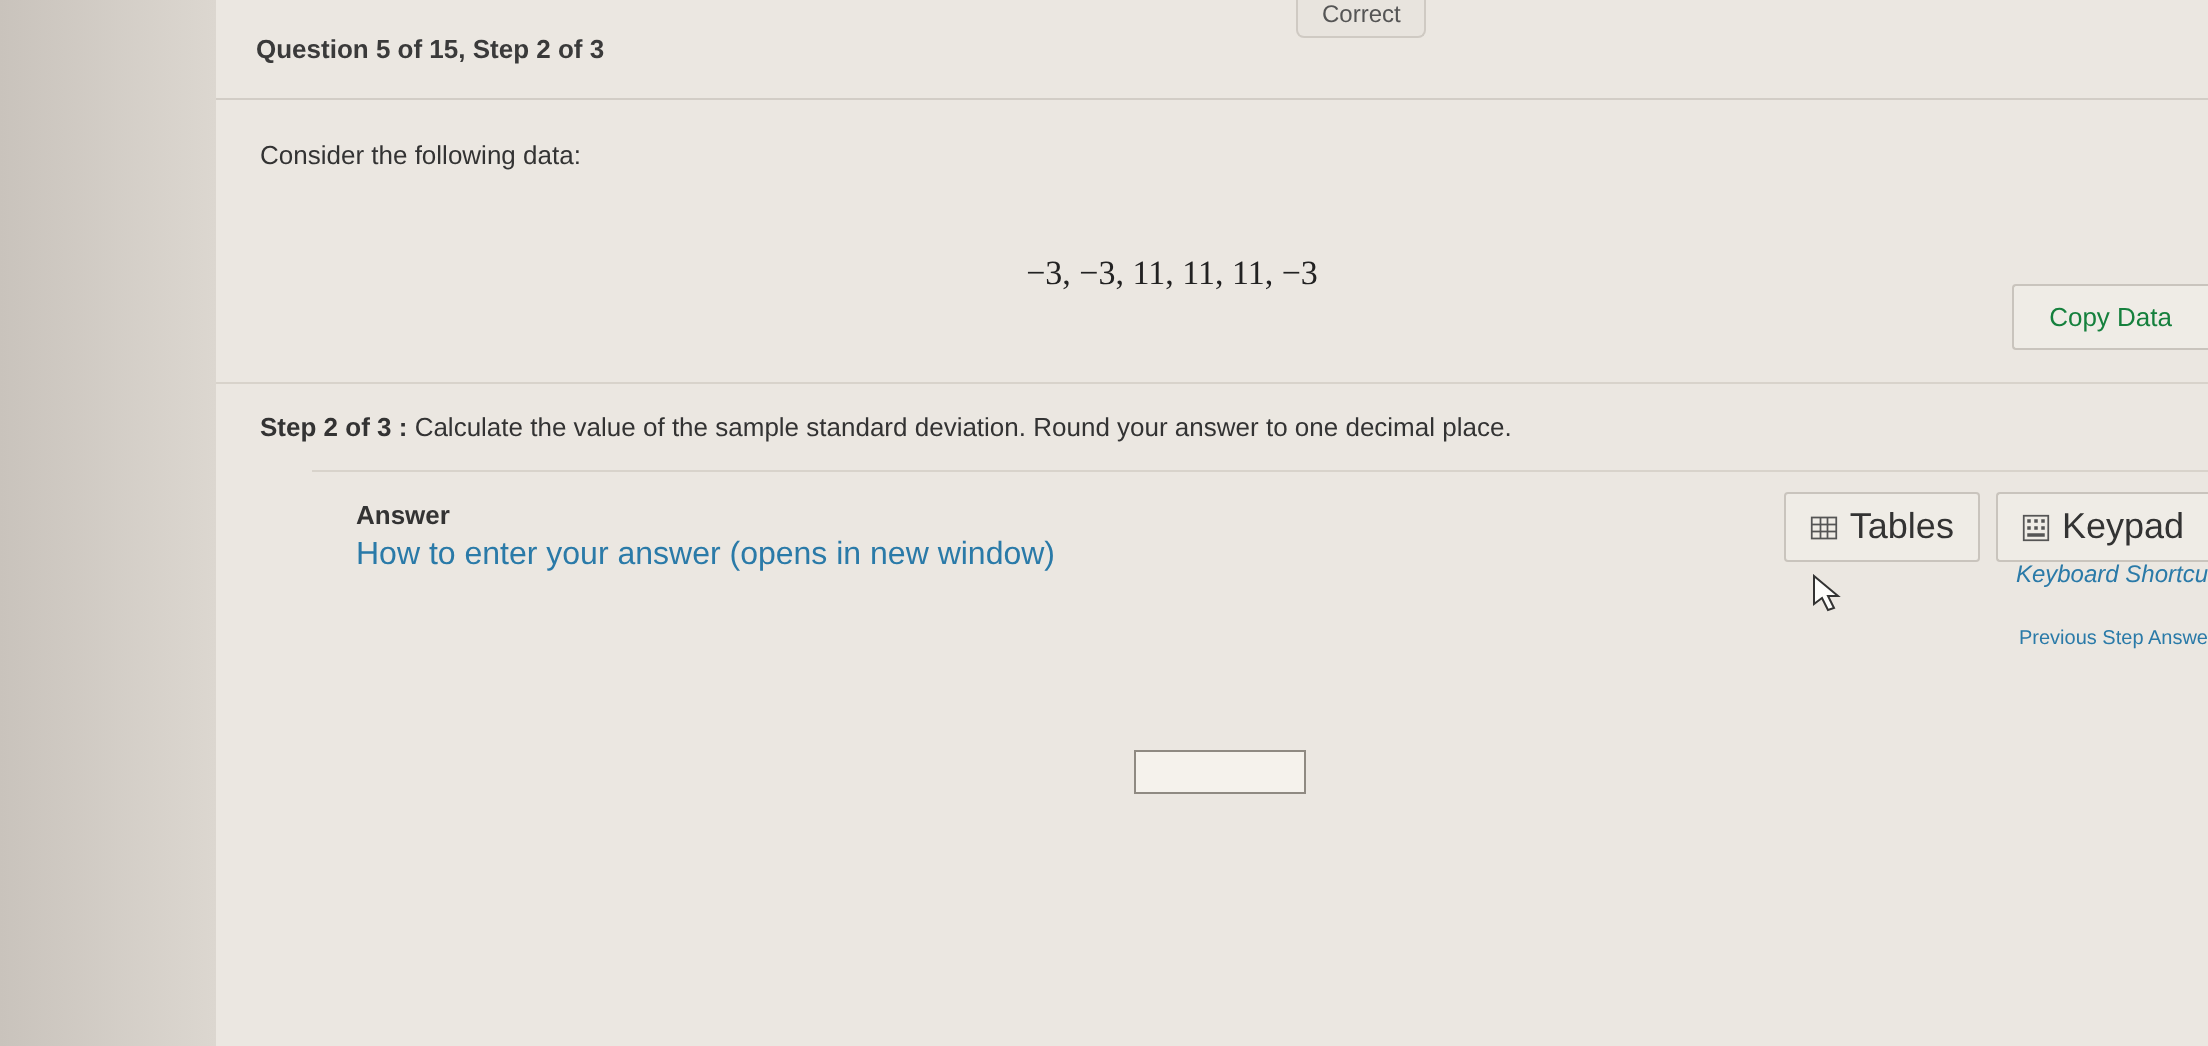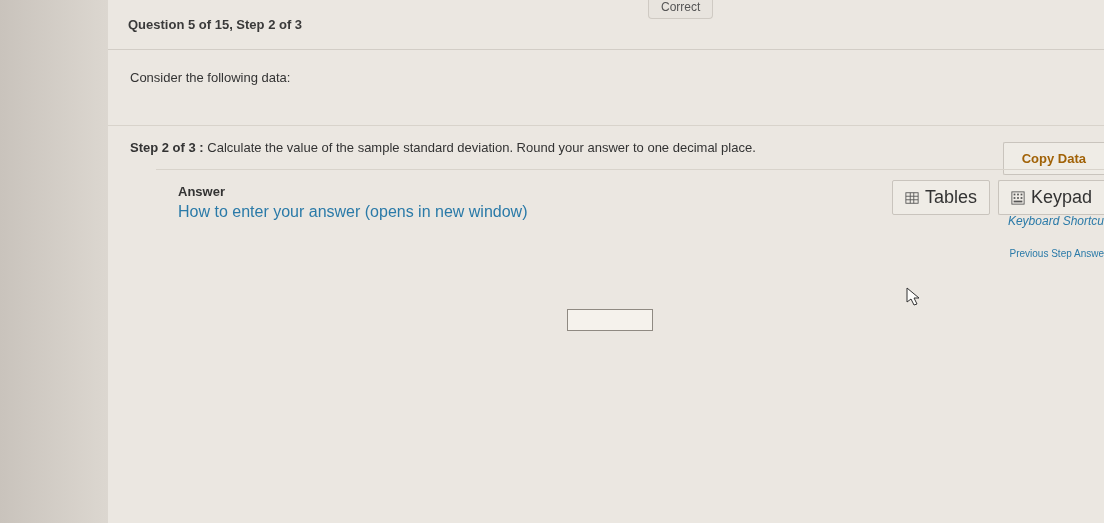--- a/index.html
+++ b/index.html
@@ -48,42 +48,41 @@
       font-size: 12px;
       color: #555;
     }
     .question-body {
       padding: 20px 22px 14px 22px;
       position: relative;
     }
     .prompt-text {
       font-size: 13px;
       color: #333;
-      margin-bottom: 26px;
+      margin-bottom: 42px;
     }
     .data-values {
       text-align: center;
       font-family: "Times New Roman", serif;
       font-size: 17px;
       color: #222;
       margin-bottom: 30px;
       margin-left: -40px;
     }
     .copy-data-btn {
       position: absolute;
       right: 0; top: 92px;
       background: #efece6;
       border: 1px solid #c9c4bd;
       border-right: none;
       padding: 8px 18px;
       font-size: 13px;
-      color: #a16207;
+      color: #15803d;
       cursor: pointer;
       border-radius: 2px 0 0 2px;
-      font-weight: bold;
     }
     .step-section {
       padding: 14px 22px;
       border-top: 1px solid #d8d3cb;
     }
     .step-label { font-weight: bold; color: #333; }
     .step-text { color: #333; }
     .answer-section {
       padding: 14px 22px;
       border-top: 1px solid #d8d3cb;
@@ -168,20 +167,21 @@
 
   <div class="topbar">
     <span class="question-header">Question 5 of 15, Step 2 of 3</span>
     <div class="correct-pill">
       <span>Correct</span>
     </div>
   </div>
 
   <div class="question-body">
     <div class="prompt-text">Consider the following data:</div>
+    <div class="data-values">−3, −3, 11, 11, 11, −3</div>
     <button class="copy-data-btn">
       <span>Copy Data</span>
     </button>
   </div>
 
   <div class="step-section">
     <span class="step-label">Step 2 of 3 :</span>
     <span class="step-text"> </span><span class="step-text">Calculate the value of the sample standard deviation. Round your answer to one decimal place.</span>
   </div>
 

